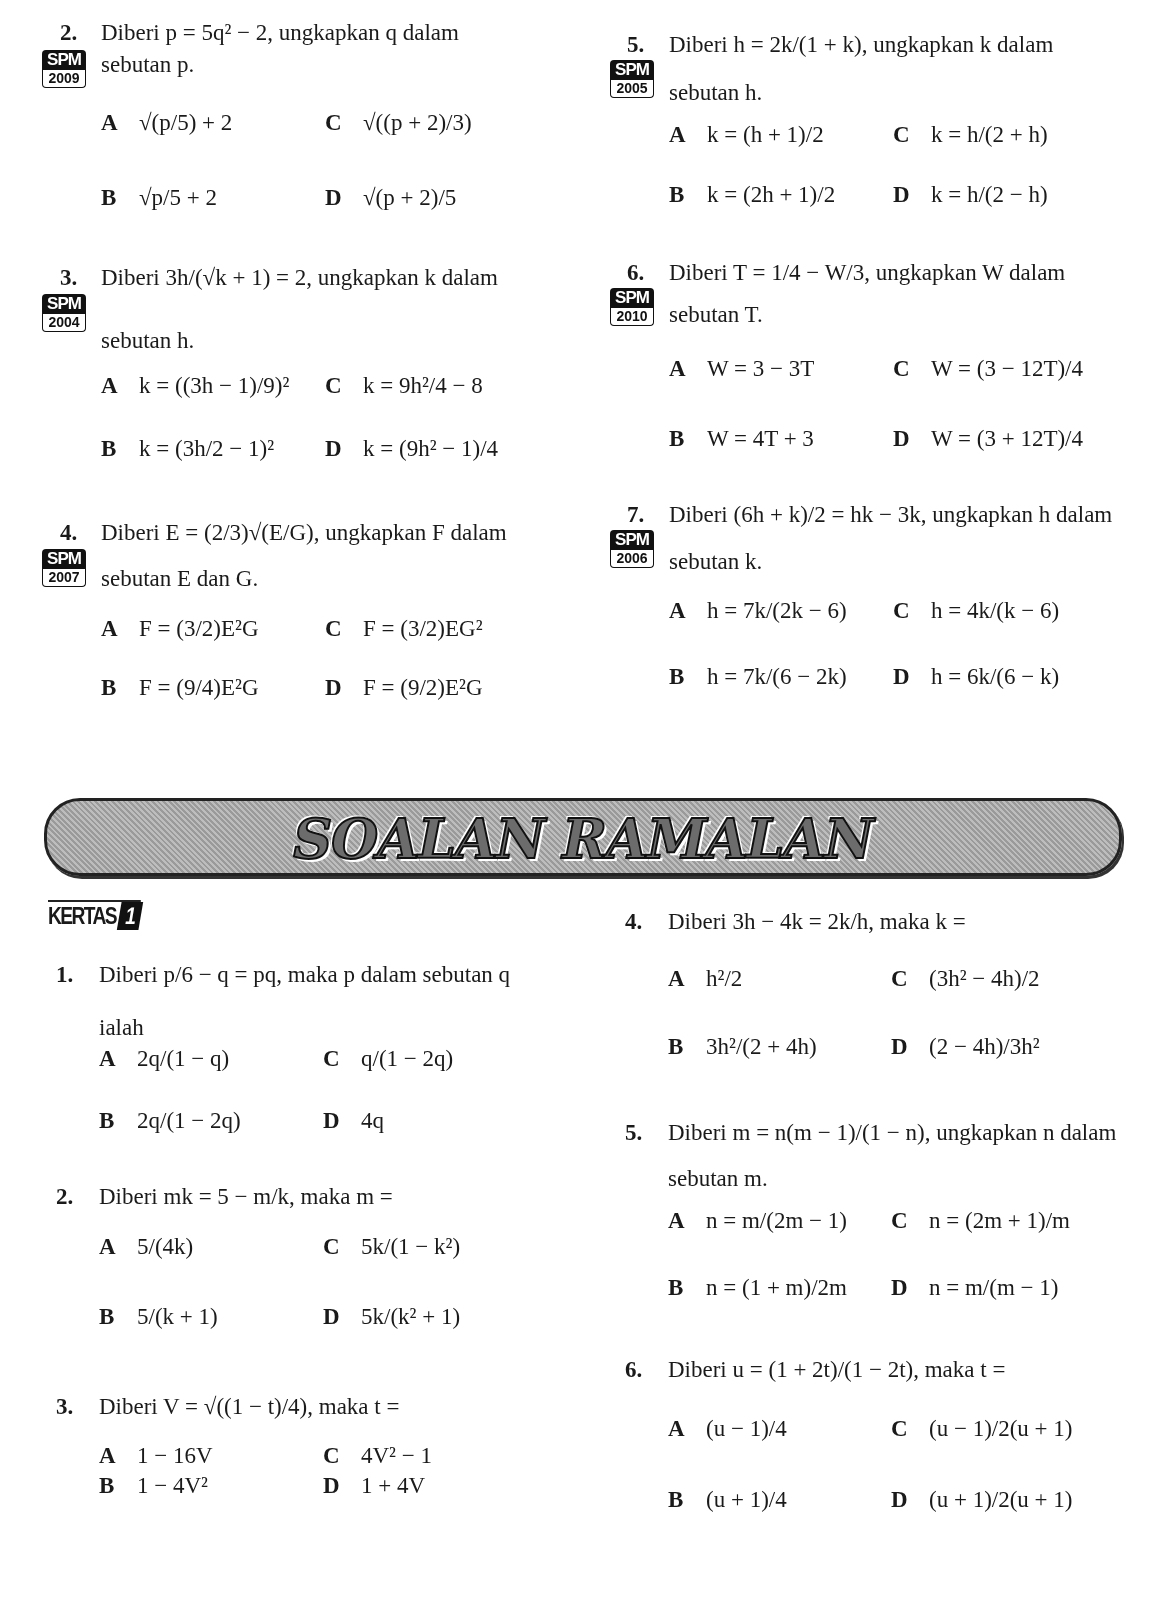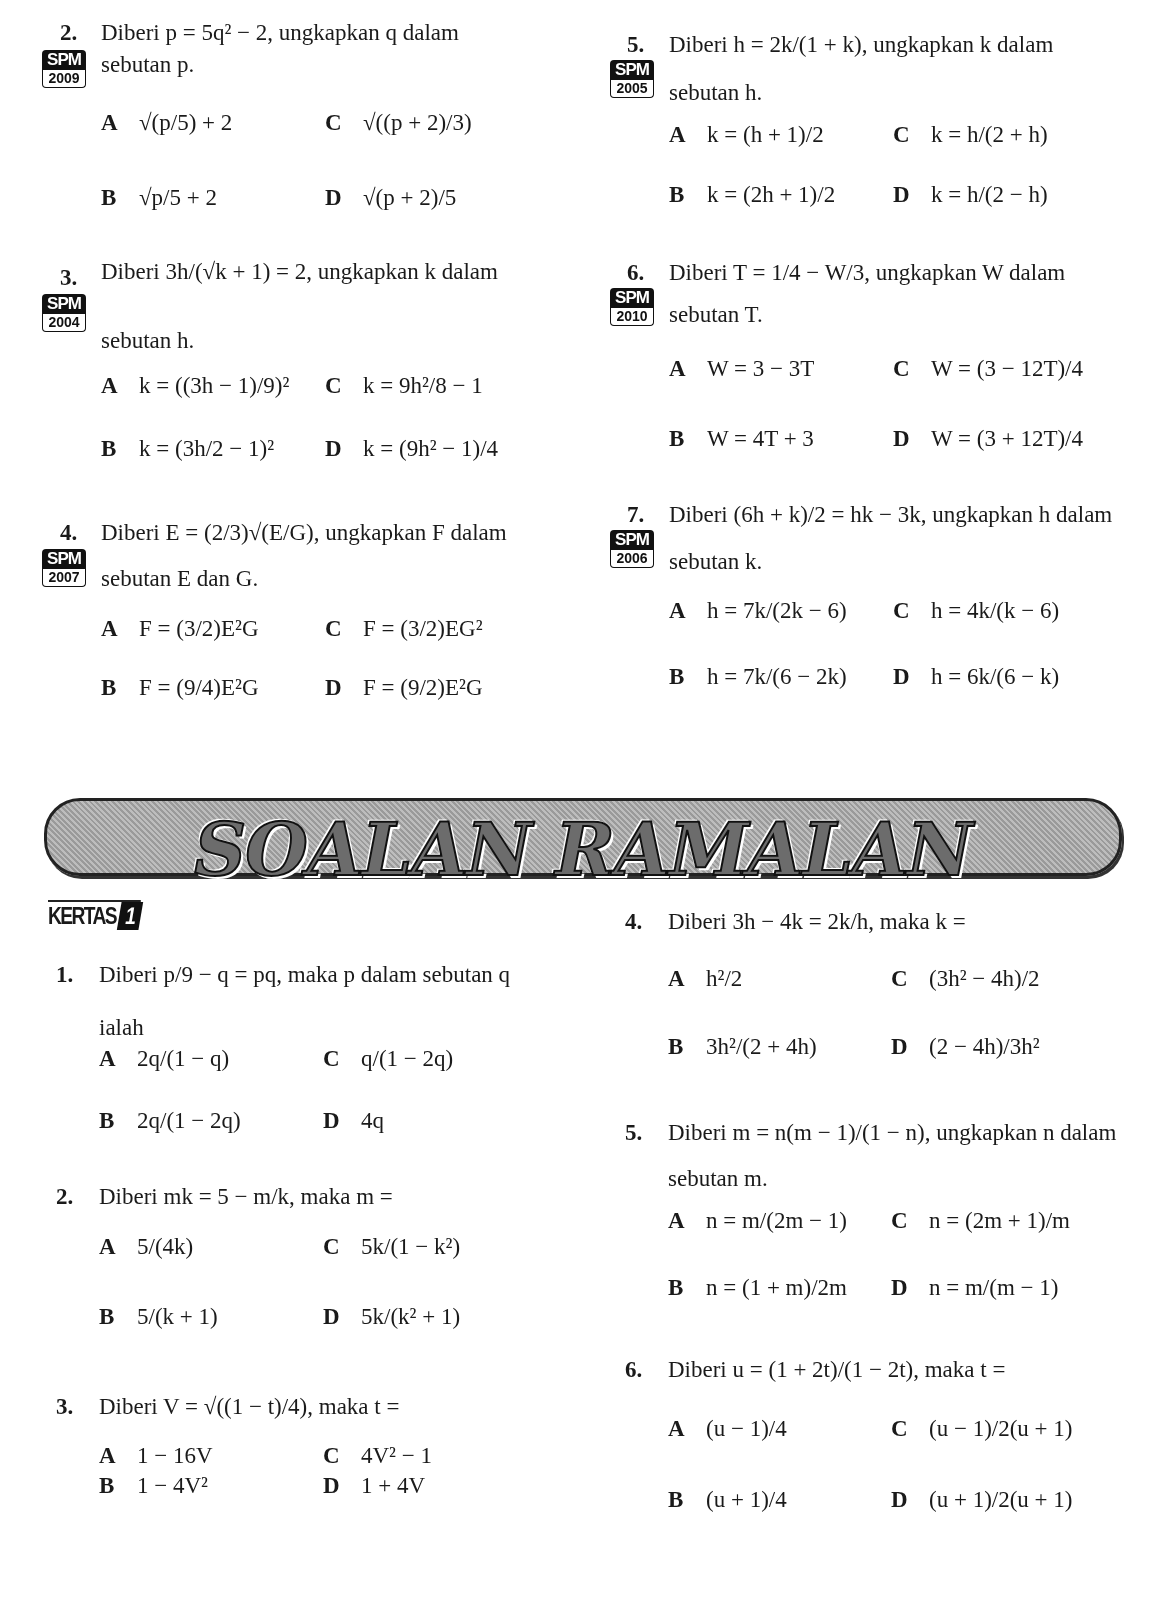--- a/index.html
+++ b/index.html
@@ -10,21 +10,21 @@
   .stem2{position:absolute;font-size:23px;white-space:nowrap;}
   .spm{position:absolute;width:44px;font-family:"Liberation Sans","DejaVu Sans",sans-serif;font-weight:bold;text-align:center;}
   .spm .t{display:block;background:#111;color:#fff;font-size:17px;line-height:20px;border-radius:4px 4px 0 0;letter-spacing:-1px;}
   .spm .y{display:block;border:1.5px solid #111;border-top:none;font-size:14px;line-height:17px;border-radius:0 0 4px 4px;color:#111;}
   .opt{position:absolute;font-size:23px;white-space:nowrap;display:flex;align-items:center;}
   .opt .L{font-weight:bold;width:38px;display:inline-block;}
   .banner{position:absolute;left:44px;top:798px;width:1072px;height:72px;border-radius:36px;
           border:3px solid #222;background:repeating-linear-gradient(45deg,#9a9a9a 0 2px,#bdbdbd 2px 4px);
           box-shadow:2px 3px 0 #333;}
   .banner .txt{position:absolute;left:0;right:0;top:6px;text-align:center;font-family:"DejaVu Serif",serif;
-          font-weight:bold;font-style:italic;font-size:72px;color:#6c6c6c;letter-spacing:-1px;
+          font-weight:bold;font-style:italic;font-size:54px;color:#6c6c6c;letter-spacing:-1px;
           -webkit-text-stroke:2px #111;text-shadow:0 0 0 #fff, 3px 3px 0 #fff,-2px -2px 0 #fff;}
   .kertas{position:absolute;left:48px;top:900px;font-family:"Liberation Sans","DejaVu Sans",sans-serif;font-weight:bold;
           font-size:24px;letter-spacing:-2px;transform:scaleX(0.8);transform-origin:left;display:flex;align-items:center;border-top:2px solid #222;}
   .kertas .k1{background:#111;color:#fff;padding:0 8px;margin-left:4px;transform:skewX(-12deg);}
 </style>
 </head>
 <body>
 
 <div>
   <span class="num" style="left:60px;top:20px">2.</span>
@@ -51,29 +51,29 @@
       <span>√(p + 2)/5</span>
     </div>
 </div>
 
 <div>
   <span class="num" style="left:60px;top:265px">3.</span>
   <div class="spm" style="left:42px;top:294px">
       <span class="t">SPM</span>
       <span class="y">2004</span>
     </div>
-  <span class="stem" style="left:101px;top:259px">Diberi 3h/(√k + 1) = 2, ungkapkan k dalam</span>
+  <span class="stem" style="left:101px;top:265px">Diberi 3h/(√k + 1) = 2, ungkapkan k dalam</span>
   <span class="stem2" style="left:101px;top:328px">sebutan h.</span>
   <div class="opt" style="left:101px;top:373px">
       <span class="L">A</span>
       <span>k = ((3h − 1)/9)²</span>
     </div>
   <div class="opt" style="left:325px;top:373px">
       <span class="L">C</span>
-      <span>k = 9h²/8 − 1</span>
+      <span>k = 9h²/4 − 8</span>
     </div>
   <div class="opt" style="left:101px;top:436px">
       <span class="L">B</span>
       <span>k = (3h/2 − 1)²</span>
     </div>
   <div class="opt" style="left:325px;top:436px">
       <span class="L">D</span>
       <span>k = (9h² − 1)/4</span>
     </div>
 </div>
@@ -186,21 +186,21 @@
   <div class="txt">SOALAN RAMALAN</div>
 </div>
 
 <div class="kertas">
   <span>KERTAS</span>
   <span class="k1">1</span>
 </div>
 
 <div>
   <span class="num" style="left:56px;top:962px">1.</span>
-  <span class="stem" style="left:99px;top:962px">Diberi p/9 − q = pq, maka p dalam sebutan q</span>
+  <span class="stem" style="left:99px;top:962px">Diberi p/6 − q = pq, maka p dalam sebutan q</span>
   <span class="stem2" style="left:99px;top:1015px">ialah</span>
   <div class="opt" style="left:99px;top:1046px">
       <span class="L">A</span>
       <span>2q/(1 − q)</span>
     </div>
   <div class="opt" style="left:323px;top:1046px">
       <span class="L">C</span>
       <span>q/(1 − 2q)</span>
     </div>
   <div class="opt" style="left:99px;top:1108px">

